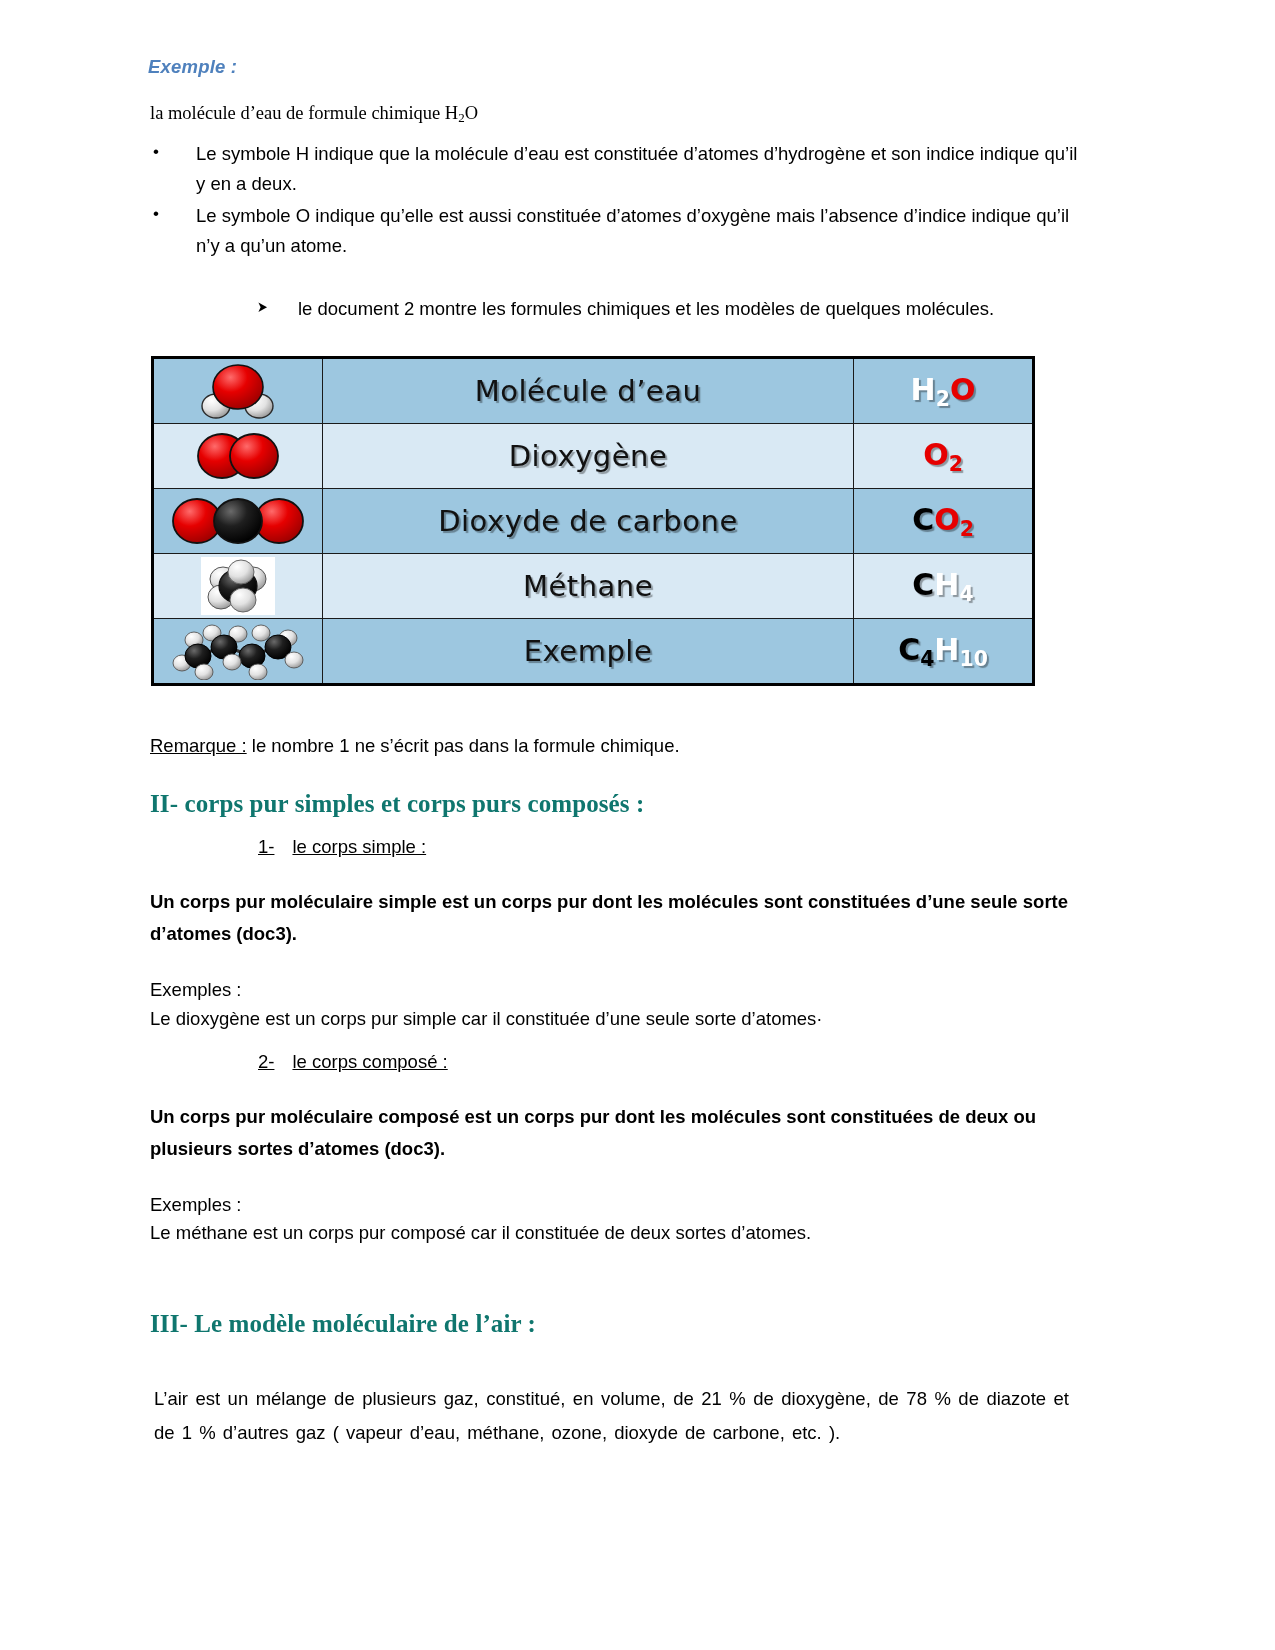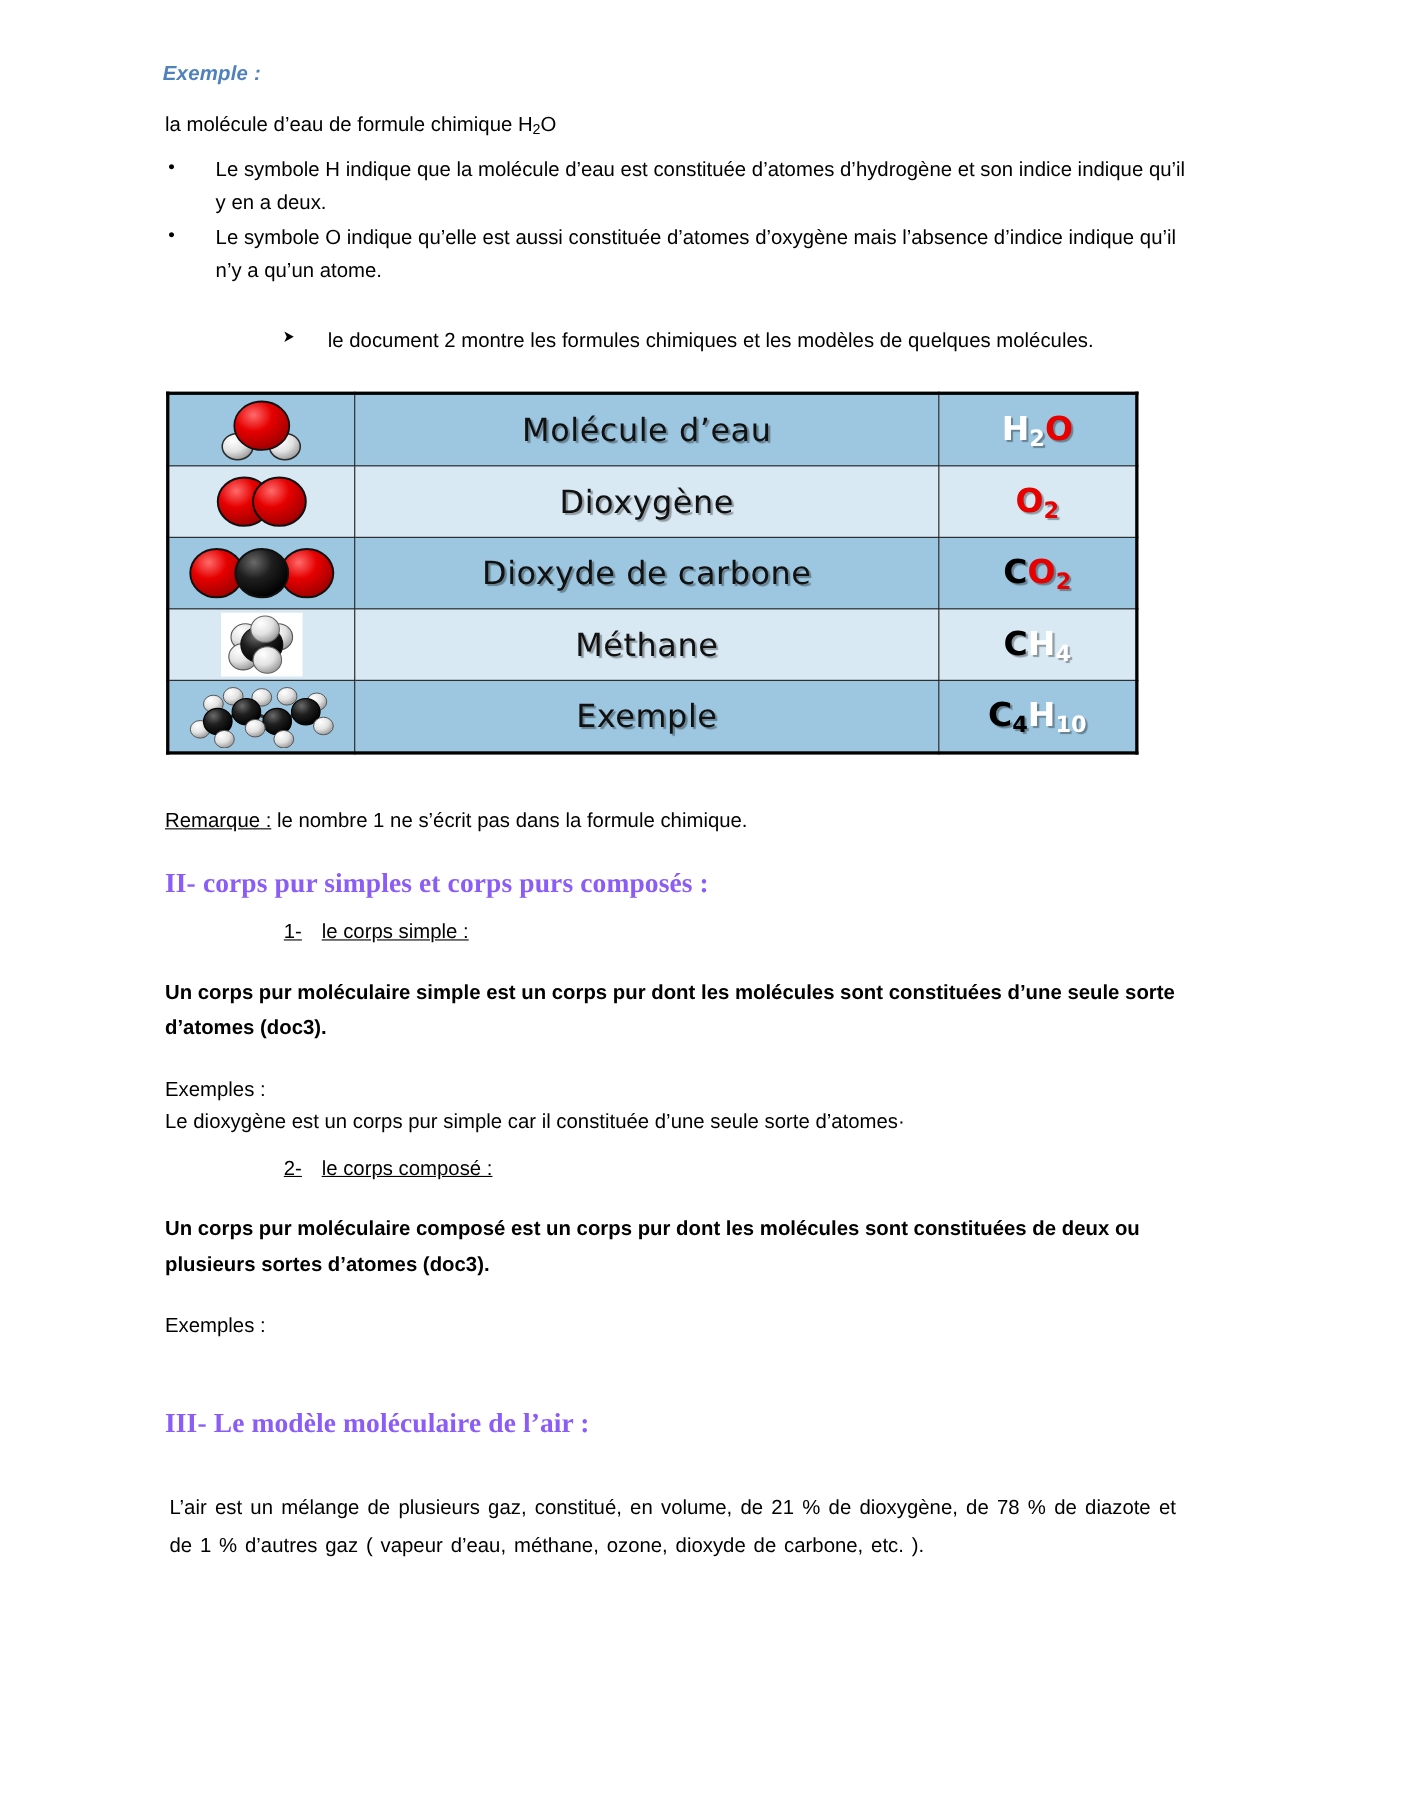--- a/index.html
+++ b/index.html
@@ -35,20 +35,21 @@
     font-style: italic;
     font-weight: bold;
     font-size: 18.5px;
     letter-spacing: 0.2px;
     margin: 0 0 22px 0;
   }
   .intro-line {
     font-size: 18.5px;
     margin: 0 0 11px 2px;
     line-height: 1.45;
+    font-family: Liberation Serif, serif;
   }
   .intro-line .sub {
     font-size: 13px;
     vertical-align: -3px;
   }
 
   ul.bullets {
     list-style: none;
     margin: 0;
     padding: 0;
@@ -138,21 +139,21 @@
 
   
   .remark {
     margin: 46px 0 0 2px;
     font-size: 18.5px;
     line-height: 1.5;
   }
   .remark .u { text-decoration: underline; }
 
   h2.section {
-    color: #8b5cf6;
+    color: #0f766e;
     font-family: "Liberation Serif", serif;
     font-weight: bold;
     font-size: 25px;
     margin: 30px 0 0 2px;
     letter-spacing: 0.1px;
   }
   h2.section.spaced { margin-top: 62px; }
 
   .subheading {
     margin: 18px 0 0 110px;
@@ -338,20 +339,20 @@
     <div class="subheading"><span class="num">1-</span><span>le corps simple :</span></div>
 
     <p class="para">Un corps pur moléculaire simple est un corps pur dont les molécules sont constituées d’une seule sorte d’atomes (doc3).</p>
 
     <p class="tight"><span>Exemples :</span><span class="l2">Le dioxygène est un corps pur simple car il constituée d’une seule sorte d’atomes·</span></p>
 
     <div class="subheading"><span class="num">2-</span><span>le corps composé :</span></div>
 
     <p class="para">Un corps pur moléculaire composé est un corps pur dont les molécules sont constituées de deux ou plusieurs sortes d’atomes (doc3).</p>
 
-    <p class="tight"><span>Exemples :</span></p>
+    <p class="tight"><span>Exemples :</span><span class="l2">Le méthane est un corps pur composé car il constituée de deux sortes d’atomes.</span></p>
 
     <h2 class="section spaced">III- Le modèle moléculaire de l’air :</h2>
 
     <p class="justified"> L’air est un mélange de plusieurs gaz, constitué, en volume, de 21 % de dioxygène, de 78 % de diazote et de 1 % d’autres gaz ( vapeur d’eau, méthane, ozone, dioxyde de carbone, etc. ).</p>
 
   </div>
 </div>
 
 </body></html>

